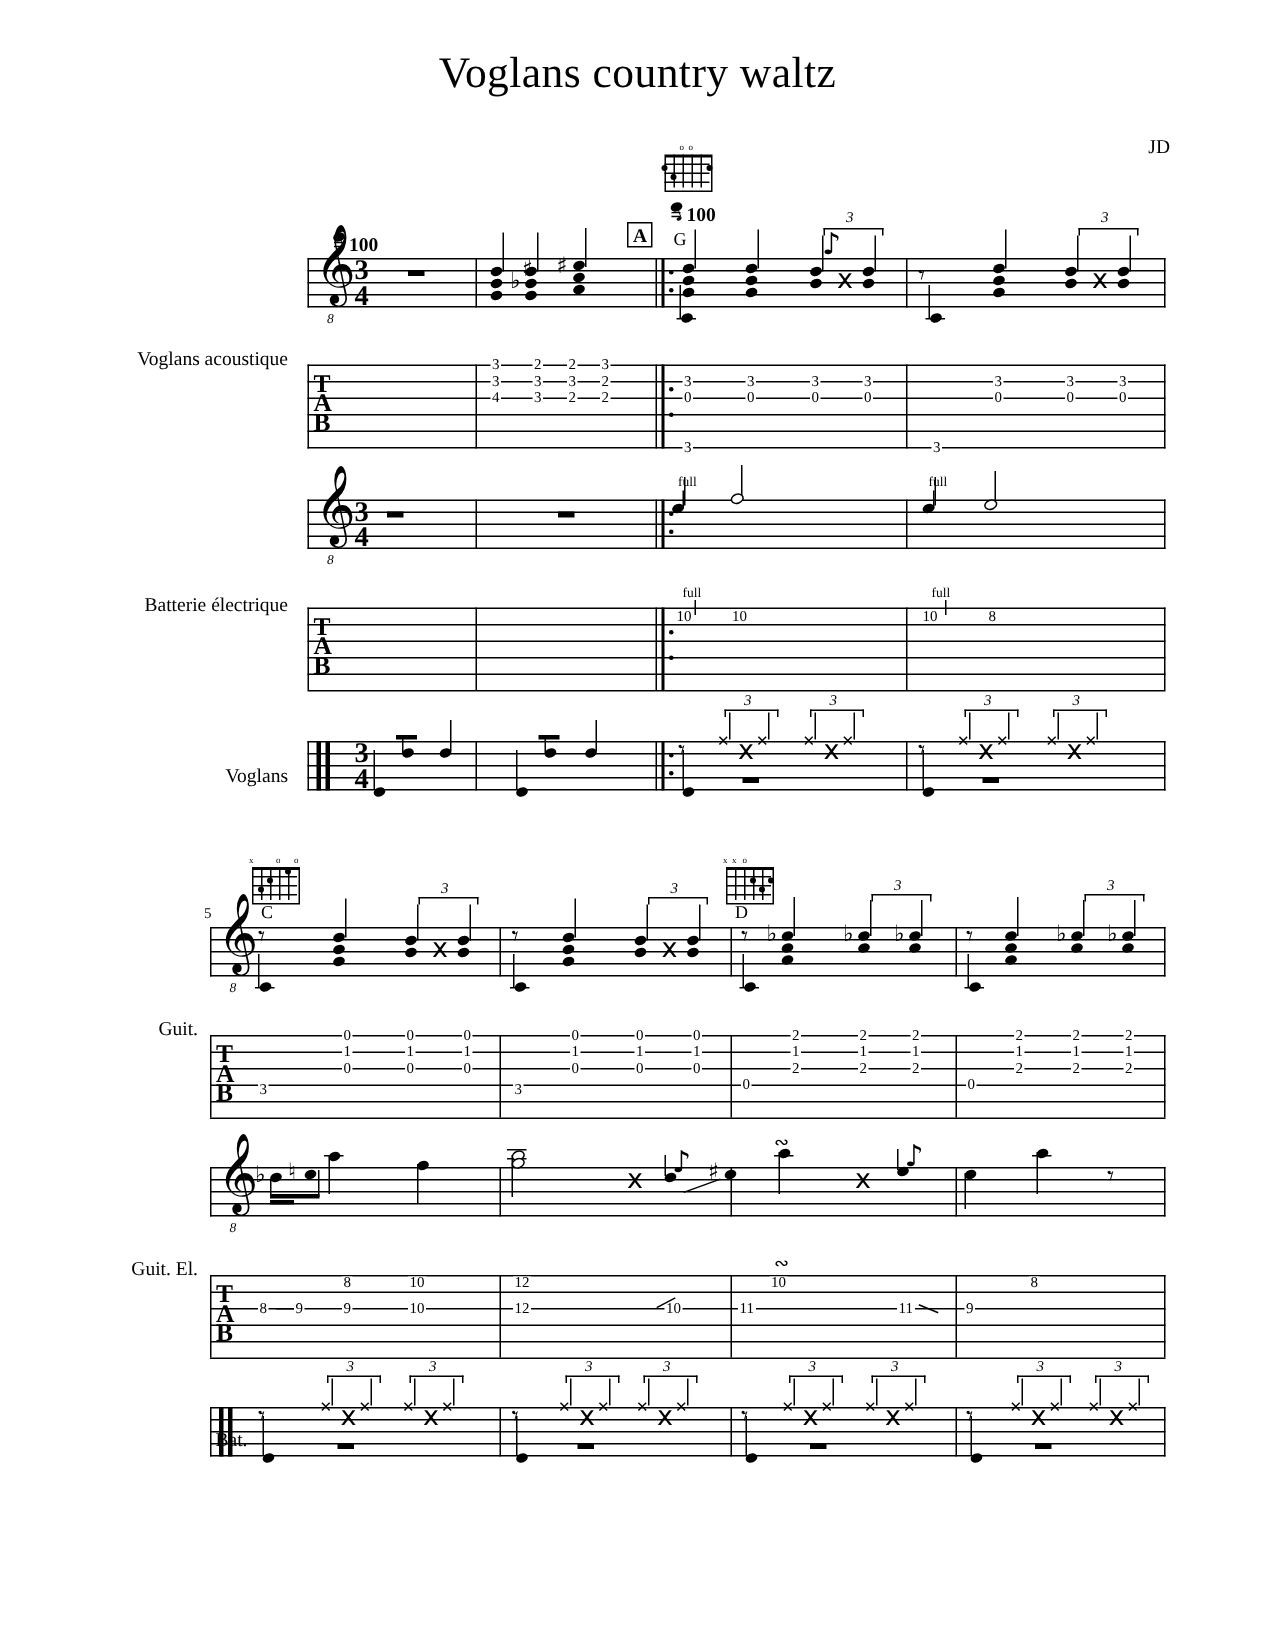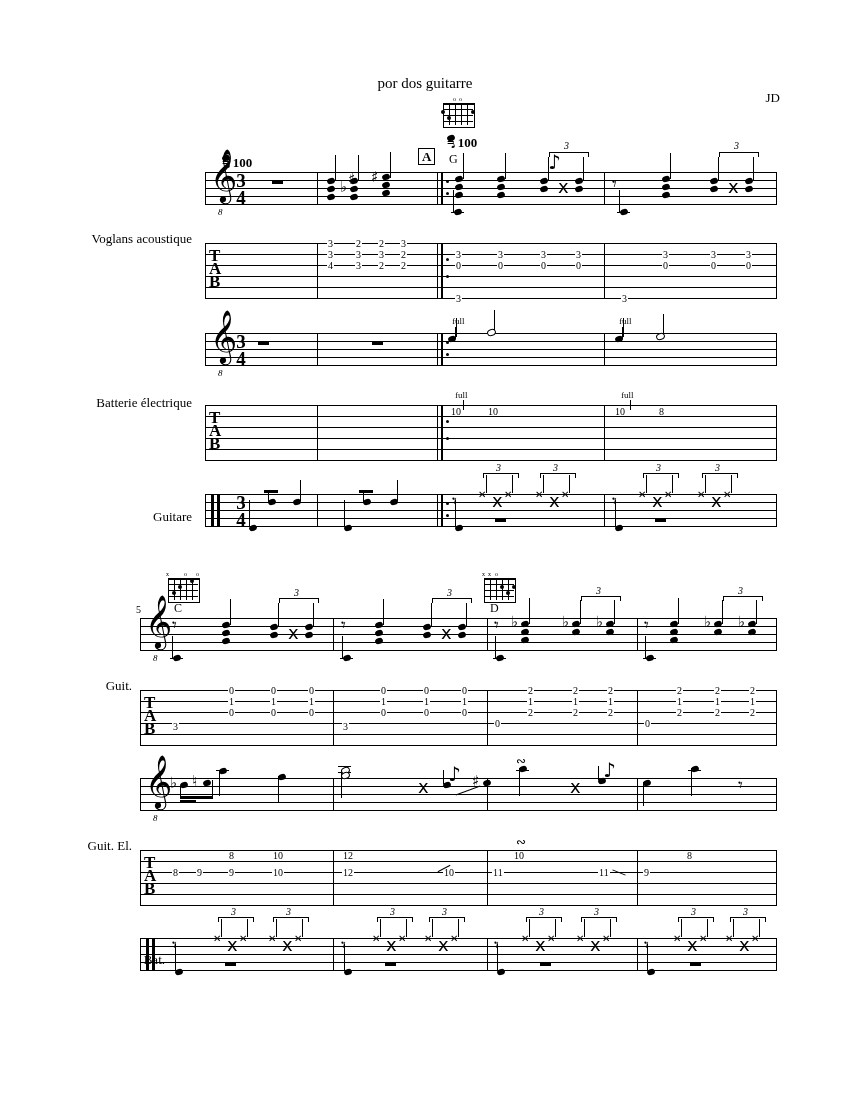--- a/index.html
+++ b/index.html
@@ -58,21 +58,21 @@
   .chorddiag .v{position:absolute;width:1px;background:#000;}
   .chorddiag .h{position:absolute;height:1px;background:#000;}
   .chorddiag .omark{position:absolute;font-size:6px;font-family:"Liberation Serif",serif;line-height:6px;}
   .chorddiag .dotf{position:absolute;width:4px;height:4px;background:#000;border-radius:50%;}
 </style>
 </head>
 <body>
 
 <div class="sheet">
 
-  <div class="subtitle" style="top:75px;">por dos guitarre</div>
+  <div class="title" style="top:33px;">Voglans country waltz</div>
   <div class="composer" style="top:90px;">JD</div>
 
   <div class="chorddiag" style="left:443px;top:103px;">
     <div class="omark" style="left:10px;top:-7px;">o</div>
     <div class="omark" style="left:16px;top:-7px;">o</div>
     <div class="grid" style="left:0;top:0;width:30px;height:22px;"></div>
     <div class="v" style="left:6px;top:0;height:22px;"></div>
     <div class="v" style="left:12px;top:0;height:22px;"></div>
     <div class="v" style="left:18px;top:0;height:22px;"></div>
     <div class="v" style="left:24px;top:0;height:22px;"></div>
@@ -279,21 +279,21 @@
 
   <div class="bendtxt" style="left:455px;top:390px;">full</div>
   <div class="stem" style="left:463px;top:400px;height:10px;"></div>
   <div class="tabnum" style="left:450px;top:407px;">10</div>
   <div class="tabnum" style="left:487px;top:407px;">10</div>
   <div class="bendtxt" style="left:621px;top:390px;">full</div>
   <div class="stem" style="left:630px;top:400px;height:10px;"></div>
   <div class="tabnum" style="left:614px;top:407px;">10</div>
   <div class="tabnum" style="left:658px;top:407px;">8</div>
 
-  <div class="instr" style="left:0;top:509px;width:192px;">Guitare</div>
+  <div class="instr" style="left:0;top:509px;width:192px;">Voglans</div>
 
   <div class="staff" style="left:205px;top:494px;width:572px;height:32px;">
     <div class="line" style="top:0;"></div>
     <div class="line" style="top:8px;"></div>
     <div class="line" style="top:16px;"></div>
     <div class="line" style="top:24px;"></div>
     <div class="line" style="top:32px;"></div>
   </div>
   <div class="barline thick" style="left:211px;top:494px;height:33px;width:3px;"></div>
   <div class="barline thick" style="left:217px;top:494px;height:33px;width:3px;"></div>

